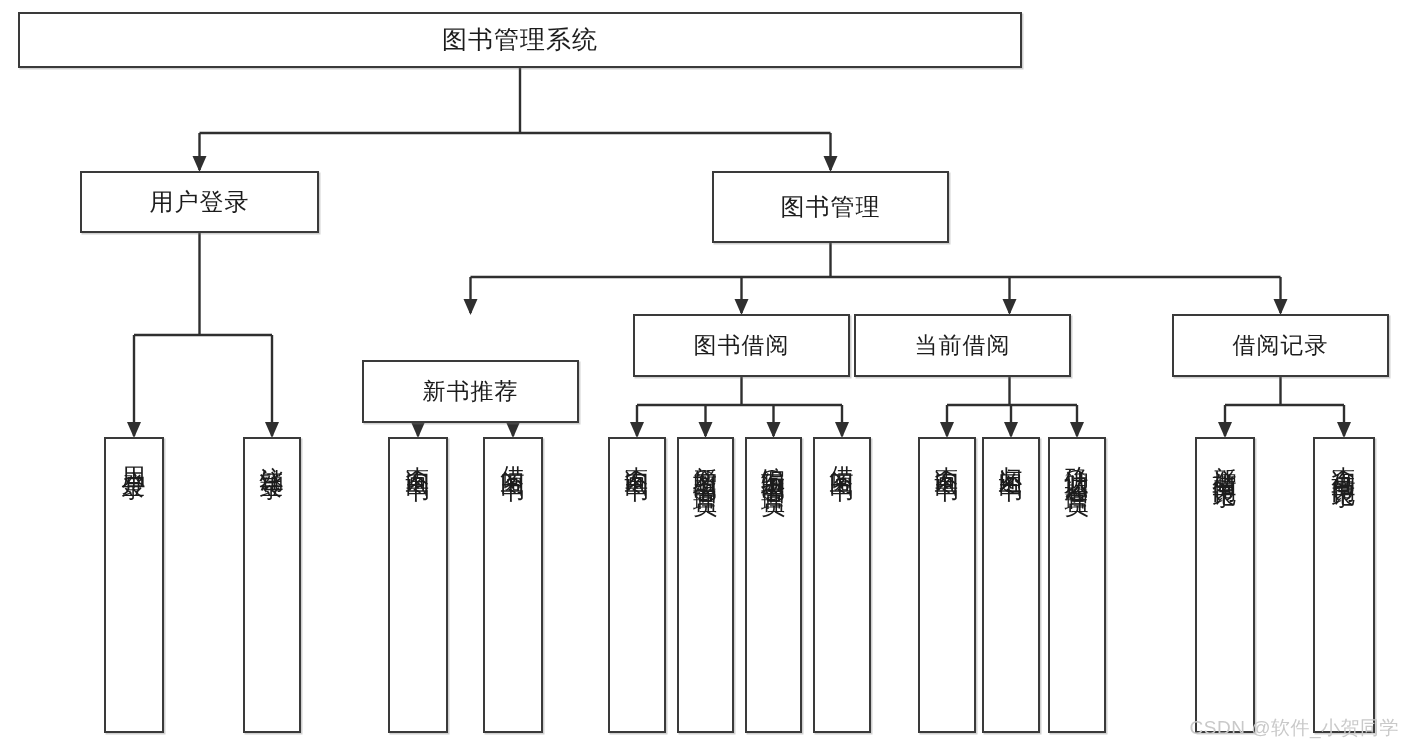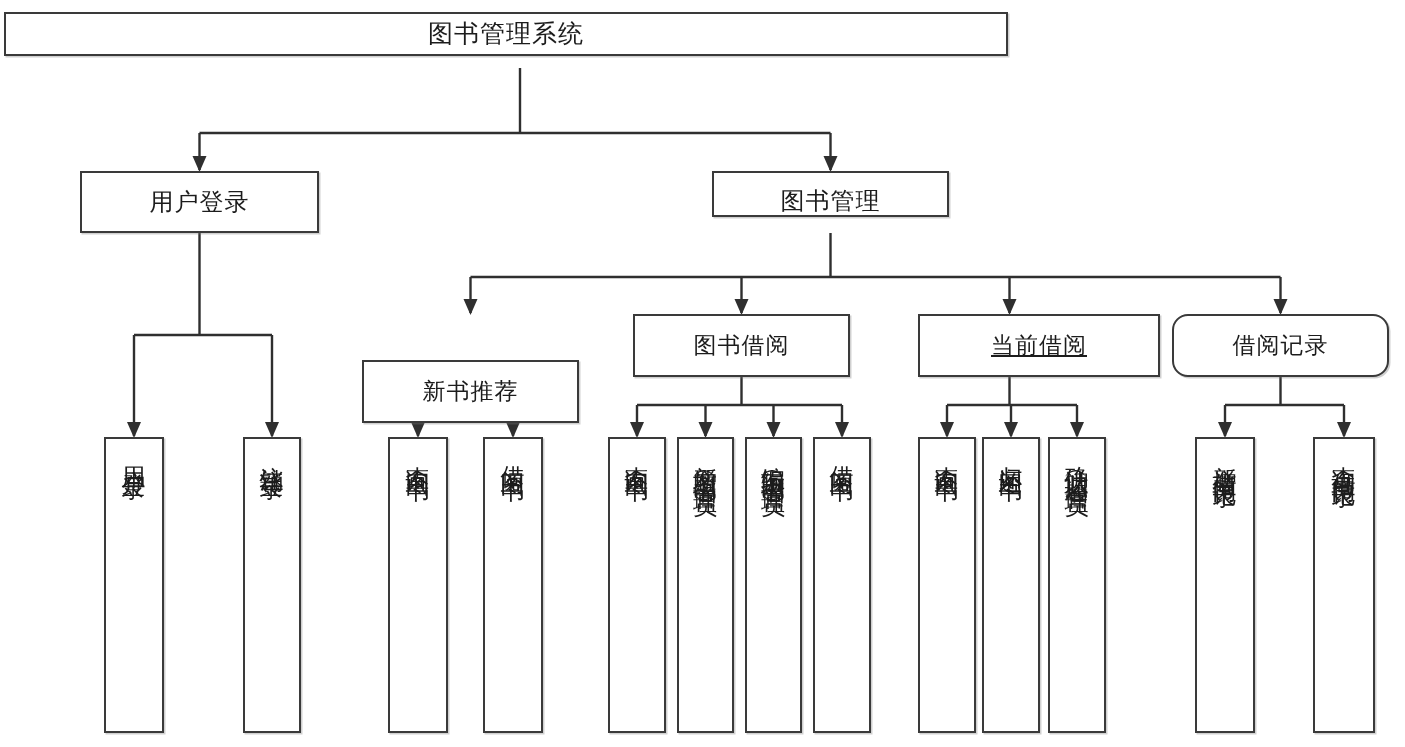--- a/index.html
+++ b/index.html
@@ -149,39 +149,39 @@
       <path d="M 1077 405 L 1077 436"></path>
       <polygon points="1070,422 1084,422 1077,438" class="arrowhead"></polygon>
       <path d="M 1280.5 377 L 1280.5 405"></path>
       <path d="M 1225 405 L 1344 405"></path>
       <path d="M 1225 405 L 1225 436"></path>
       <polygon points="1218,422 1232,422 1225,438" class="arrowhead"></polygon>
       <path d="M 1344 405 L 1344 436"></path>
       <polygon points="1337,422 1351,422 1344,438" class="arrowhead"></polygon>
     </svg>
   <div id="node-layer">
-      <div class="node level-0" style="left: 4px; top: 12px; width: 1004px; height: 44px;">
+      <div class="node level-0" style="left: 18px; top: 12px; width: 1004px; height: 56px;">
         <span class="node-label">图书管理系统</span>
       </div>
       <div class="node level-1" style="left: 80px; top: 171px; width: 239px; height: 62px;">
         <span class="node-label">用户登录</span>
       </div>
-      <div class="node level-1" style="left: 712px; top: 171px; width: 237px; height: 46px; align-items: flex-end;">
+      <div class="node level-1" style="left: 712px; top: 171px; width: 237px; height: 72px;">
         <span class="node-label">图书管理</span>
       </div>
       <div class="node level-2" style="left: 362px; top: 314px; width: 217px; height: 63px; margin-top: 46px;">
         <span class="node-label">新书推荐</span>
       </div>
       <div class="node level-2" style="left: 633px; top: 314px; width: 217px; height: 63px; font-family: Liberation Serif, serif;">
         <span class="node-label">图书借阅</span>
       </div>
-      <div class="node level-2" style="left: 918px; top: 314px; width: 242px; height: 63px; text-decoration: underline;">
+      <div class="node level-2" style="left: 854px; top: 314px; width: 217px; height: 63px;">
         <span class="node-label">当前借阅</span>
       </div>
-      <div class="node level-2" style="left: 1172px; top: 314px; width: 217px; height: 63px; border-radius: 16px;">
+      <div class="node level-2" style="left: 1172px; top: 314px; width: 217px; height: 63px;">
         <span class="node-label">借阅记录</span>
       </div>
       <div class="node level-3 leaf" style="left: 104px; top: 437px; width: 60px; height: 296px;">
         <span class="node-label">用户登录</span>
       </div>
       <div class="node level-3 leaf" style="left: 243px; top: 437px; width: 58px; height: 296px;">
         <span class="node-label">注销登录</span>
       </div>
       <div class="node level-3 leaf" style="left: 388px; top: 437px; width: 60px; height: 296px;">
         <span class="node-label">查询图书</span>
@@ -210,13 +210,14 @@
       <div class="node level-3 leaf" style="left: 1048px; top: 437px; width: 58px; height: 296px;">
         <span class="node-label">确认归还（管理员）</span>
       </div>
       <div class="node level-3 leaf" style="left: 1195px; top: 437px; width: 60px; height: 296px;">
         <span class="node-label">新增借阅记录</span>
       </div>
       <div class="node level-3 leaf" style="left: 1313px; top: 437px; width: 62px; height: 296px;">
         <span class="node-label">查询借阅记录</span>
       </div>
     </div>
+  <div id="watermark">CSDN @软件_小贺同学</div>
 </div>
 
 </body></html>

